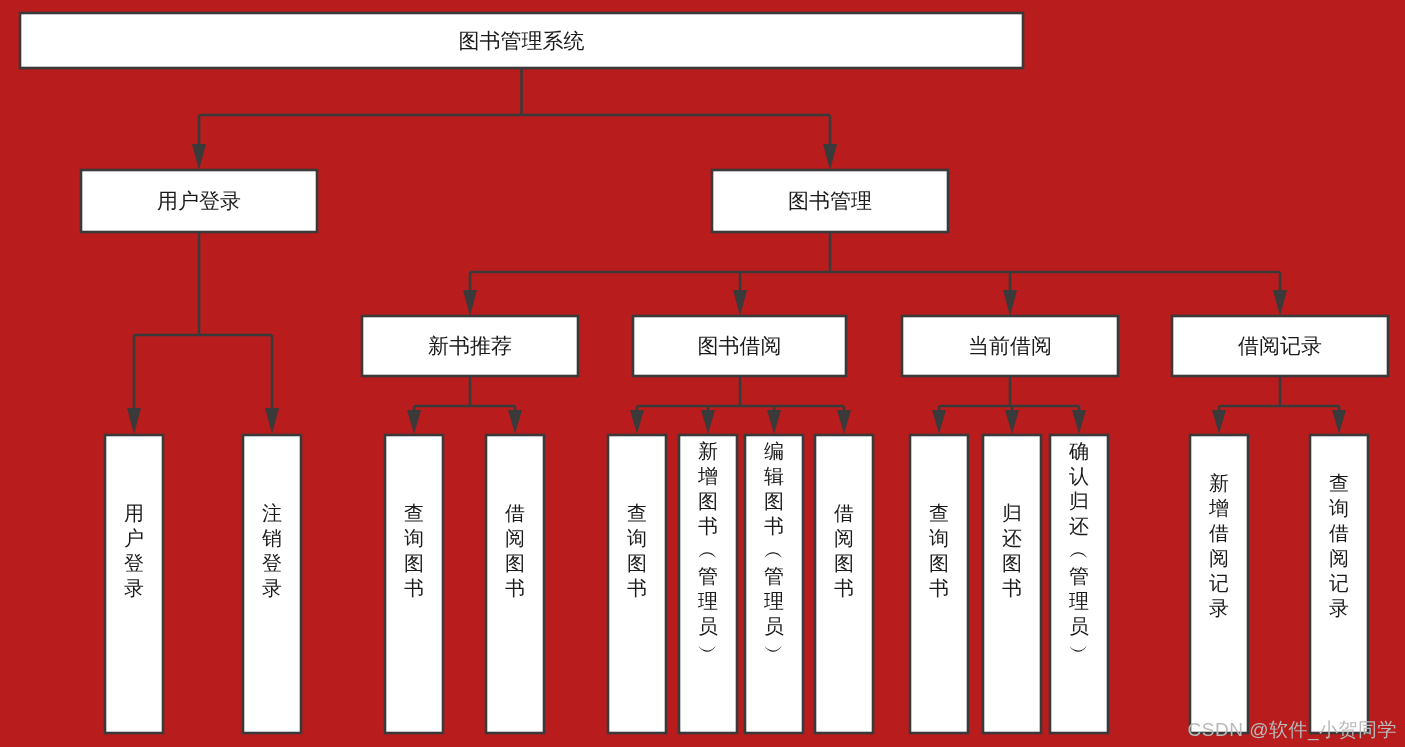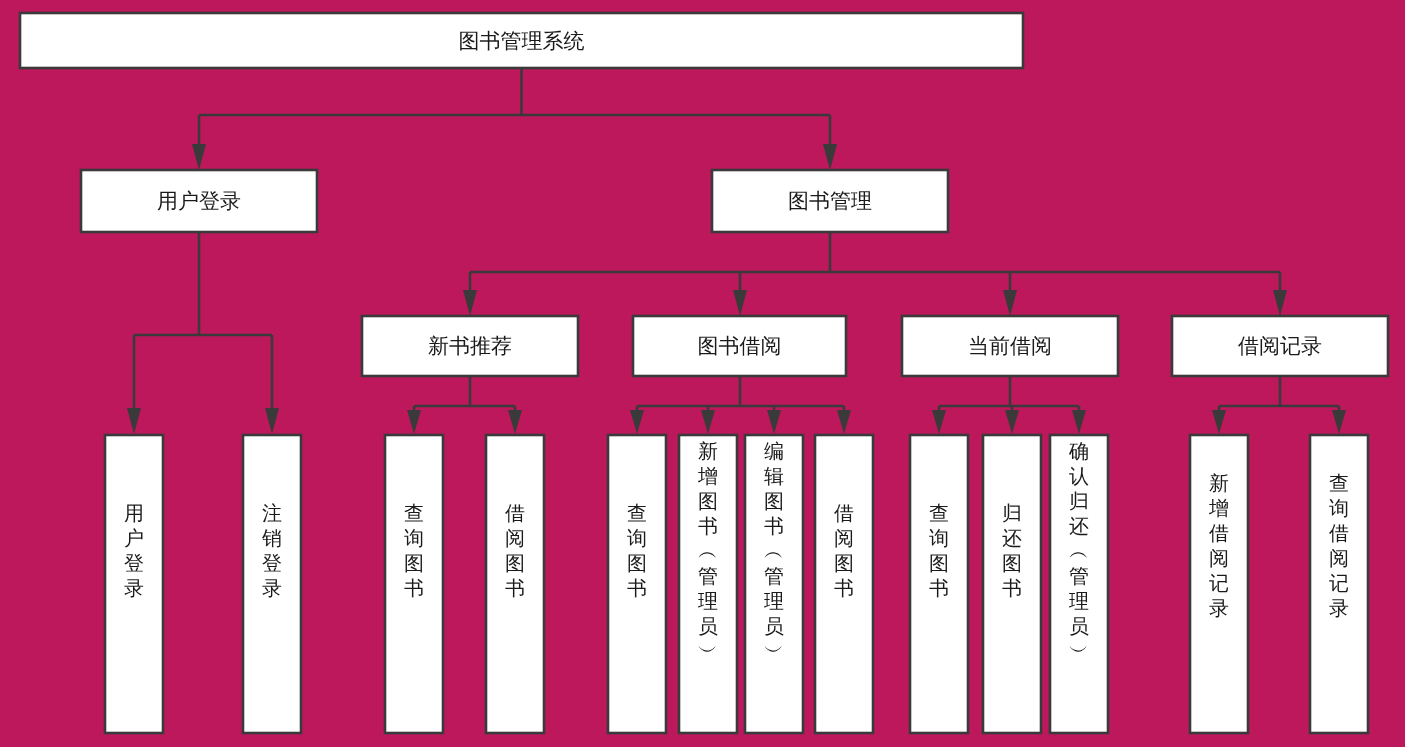--- a/index.html
+++ b/index.html
@@ -7,21 +7,21 @@
     padding: 0;
     background: #ffffff;
   }
   body {
     font-family: "Liberation Sans", "DejaVu Sans", sans-serif;
   }
   #diagram-root {
     position: relative;
     width: 1405px;
     height: 747px;
-    background: #be185d;
+    background: #b91c1c;
     overflow: hidden;
     text-align: right;
   }
   svg#tree-svg {
     position: absolute;
     left: 0;
     top: 0;
     width: 1405px;
     height: 747px;
   }
@@ -235,14 +235,15 @@
       </g>
 
       <g>
         <rect class="node-box" x="1310" y="435" width="58" height="298"></rect>
         <text class="node-label-vertical" x="1339" y="490"><tspan x="1339" dy="0">查</tspan><tspan x="1339" dy="25">询</tspan><tspan x="1339" dy="25">借</tspan><tspan x="1339" dy="25">阅</tspan><tspan x="1339" dy="25">记</tspan><tspan x="1339" dy="25">录</tspan></text>
       </g>
 
     </g>
   </svg>
 
+  <div class="watermark">CSDN @软件_小贺同学</div>
 
 </div>
 
 </body></html>

